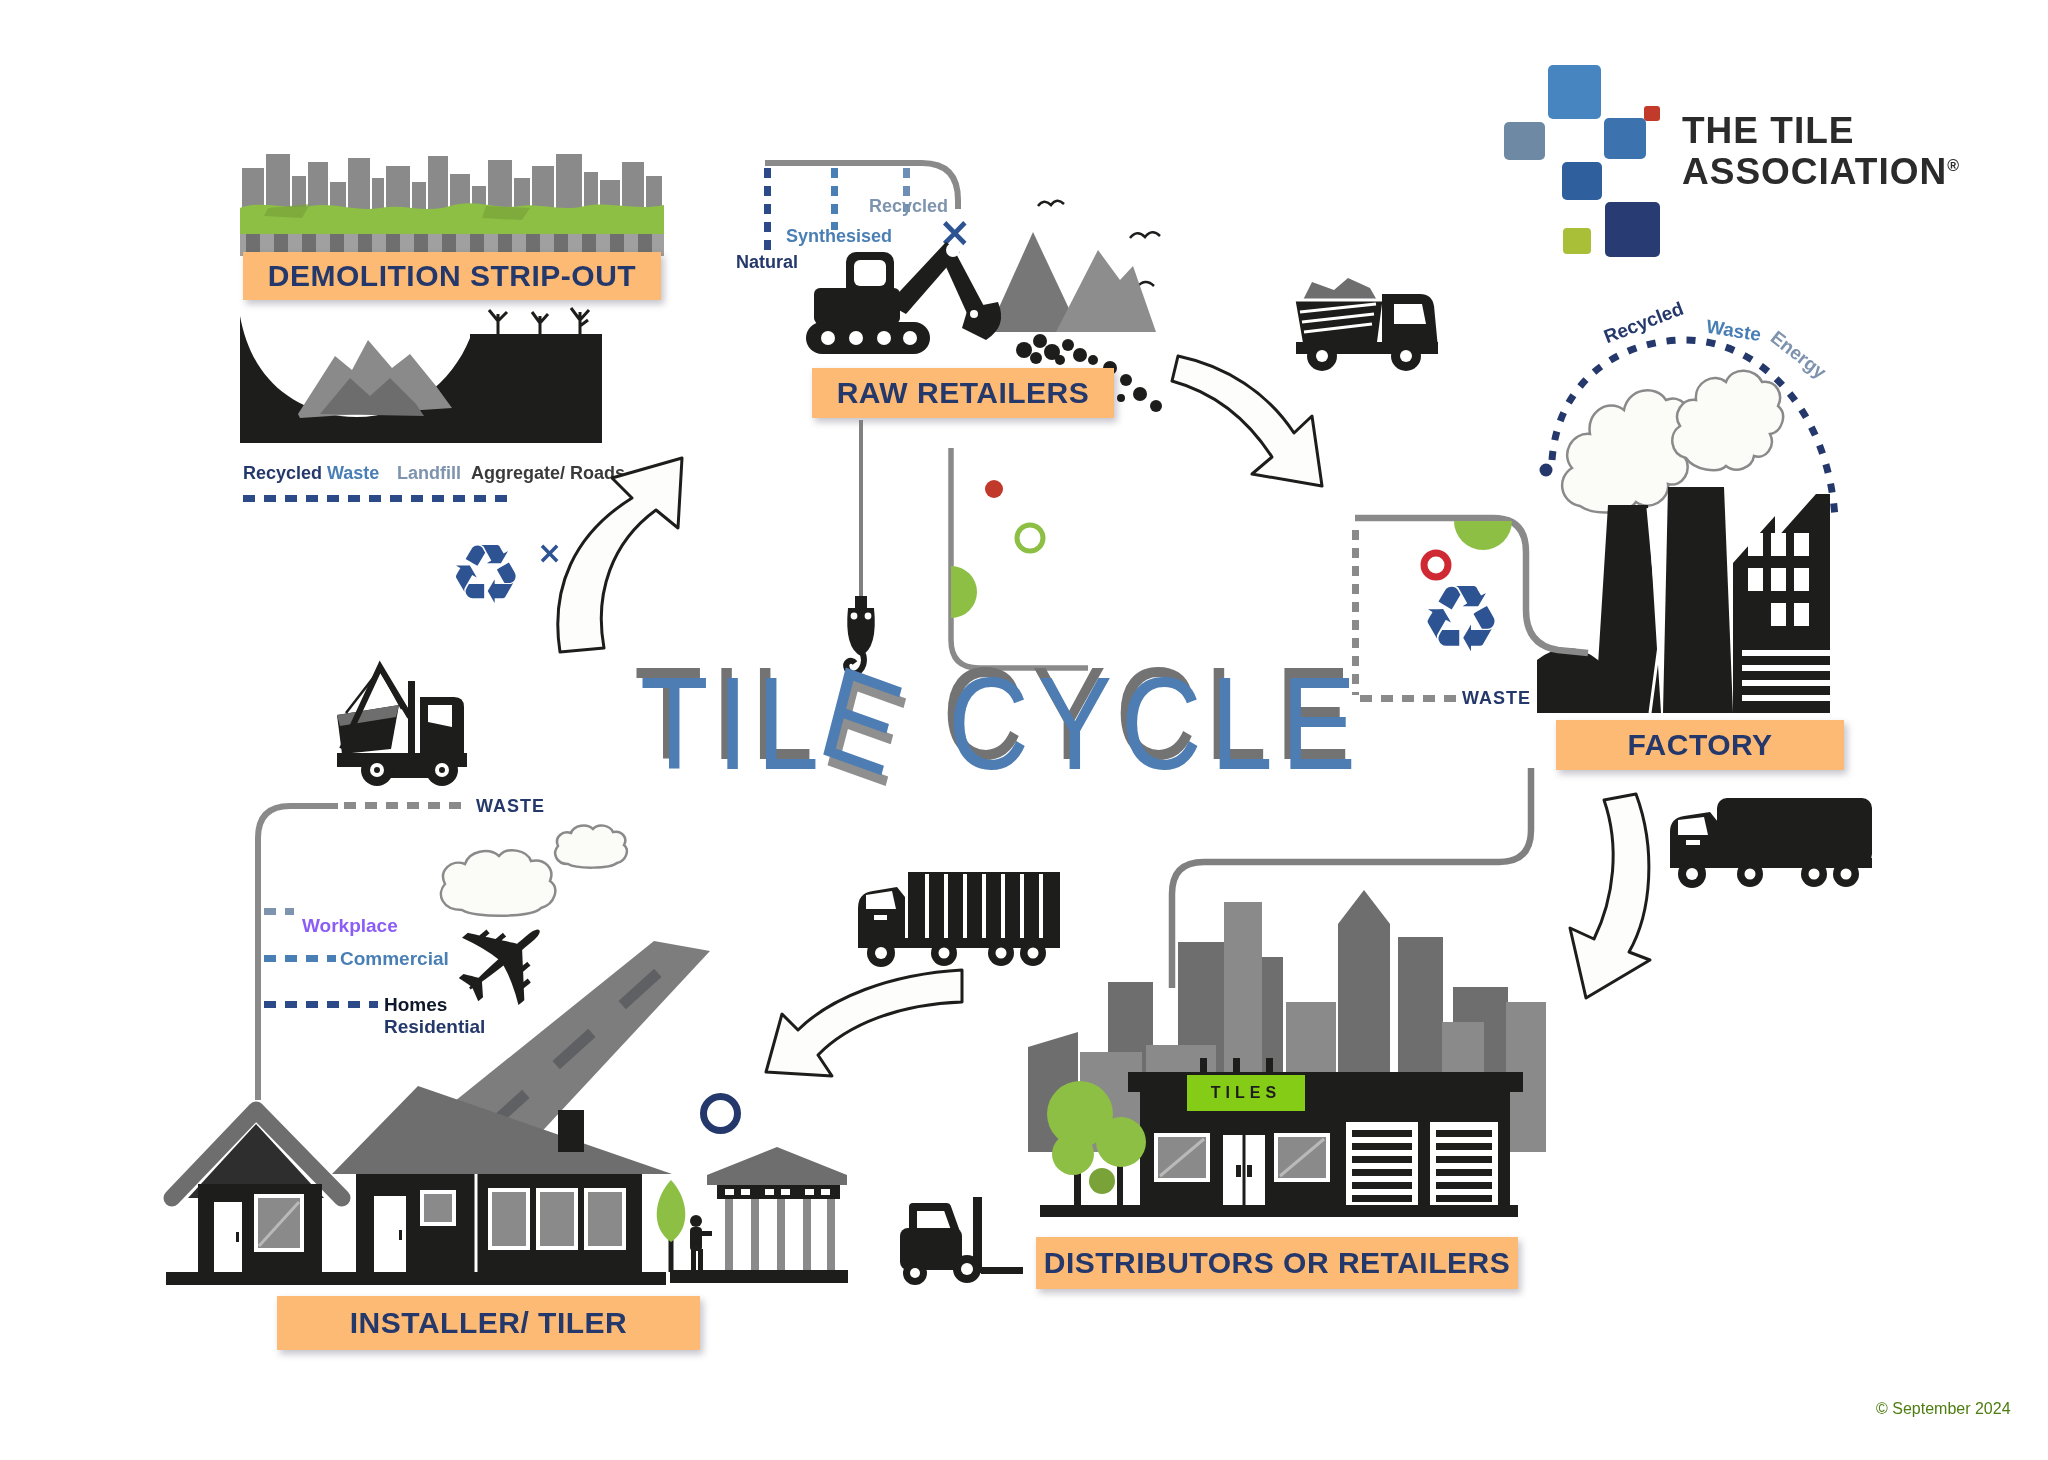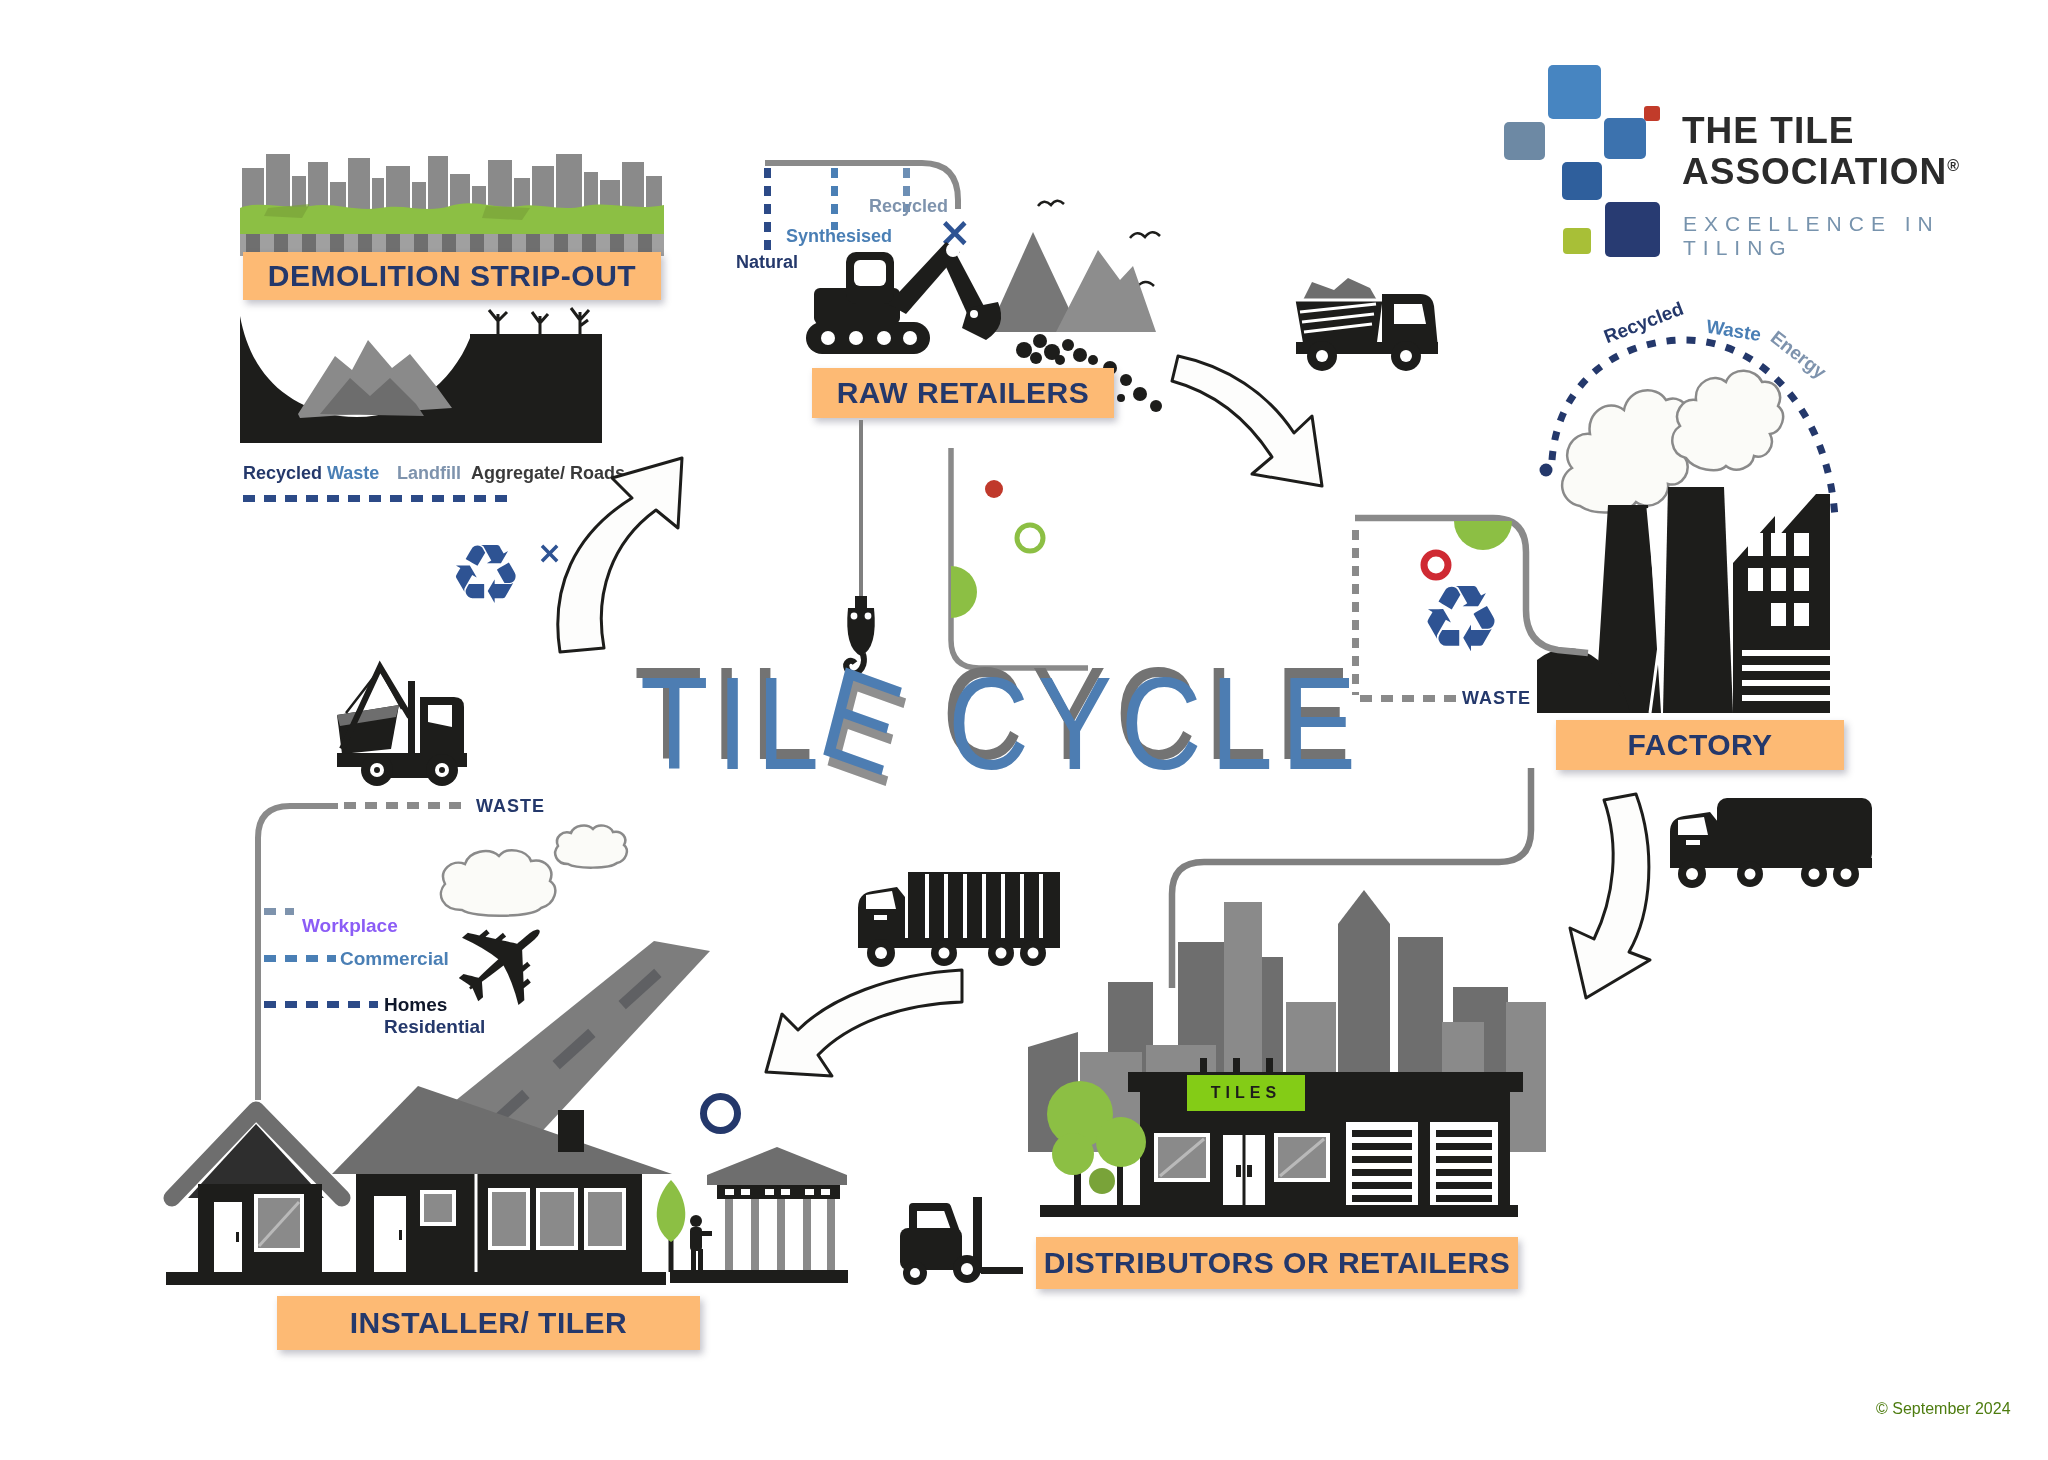--- a/index.html
+++ b/index.html
@@ -48,21 +48,20 @@
       <span class="logo-tile" style="left:4px;top:62px;width:41px;height:38px;background:#6d89a4;"></span>
       <span class="logo-tile" style="left:104px;top:58px;width:42px;height:41px;background:#3c72ae;"></span>
       <span class="logo-tile" style="left:62px;top:102px;width:40px;height:38px;background:#2f5f9c;"></span>
       <span class="logo-tile" style="left:105px;top:142px;width:55px;height:55px;background:#283b72;"></span>
       <span class="logo-tile" style="left:63px;top:168px;width:28px;height:26px;background:#a8bf37;border-radius:4px;"></span>
     </div>
     <div class="logo-name" style="left:182px;top:50px;">
       <div>THE TILE</div>
       <div><span>ASSOCIATION</span><sup style="font-size:16px;">®</sup></div>
     </div>
-    <div class="logo-tagline" style="left:183px;top:152px;">EXCELLENCE IN TILING</div>
   </div>
 
   <svg class="art" style="left:240px;top:148px;" width="424" height="110" viewBox="0 0 424 110">
     <g fill="#8a8a8a">
       <rect x="2" y="20" width="22" height="54"></rect>
         <rect x="26" y="6" width="24" height="68"></rect>
         <rect x="52" y="28" width="14" height="46"></rect>
       <rect x="68" y="14" width="20" height="60"></rect>
         <rect x="90" y="34" width="16" height="40"></rect>
         <rect x="108" y="10" width="22" height="64"></rect>

